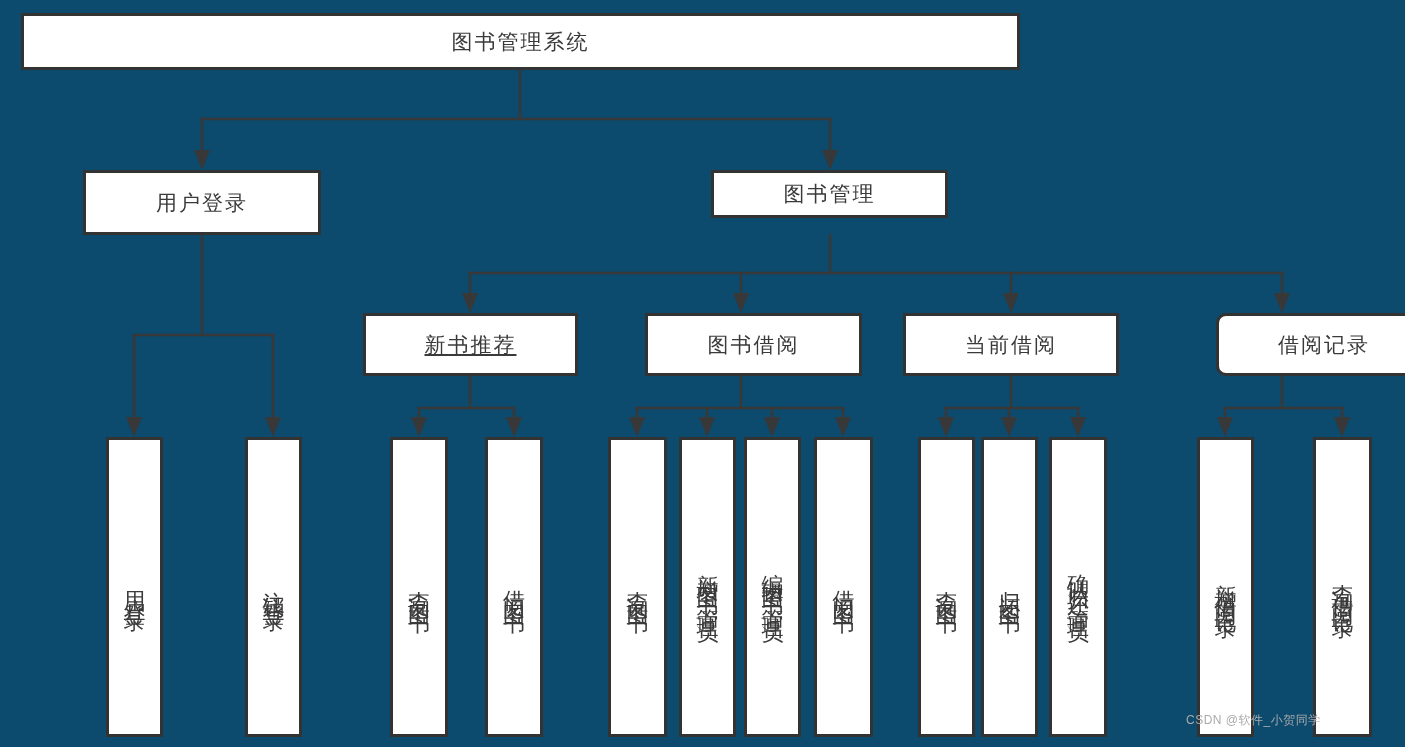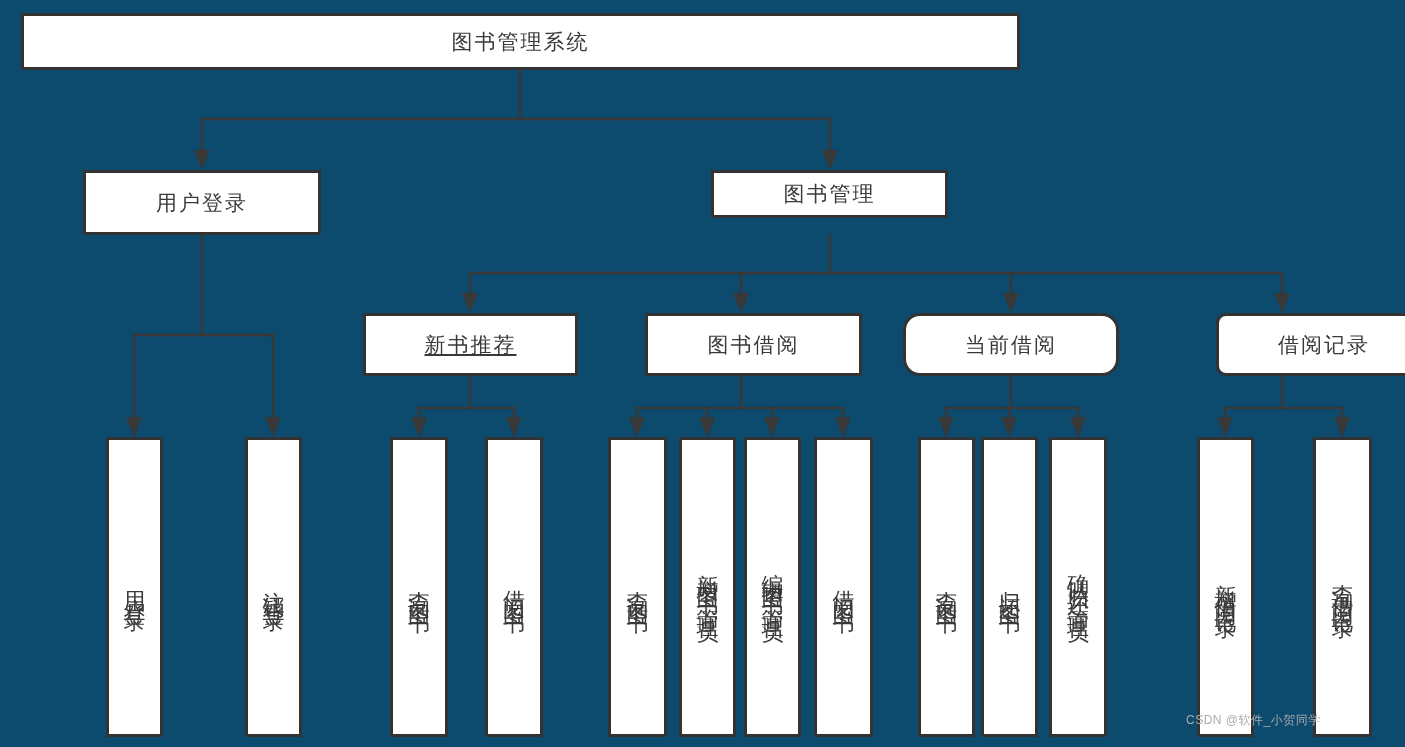--- a/index.html
+++ b/index.html
@@ -149,21 +149,21 @@
   <div class="node hlabel" style="left:711px; top:170px; width:237px; height:48px;">
     <span>图书管理</span>
   </div>
 
   <div class="node hlabel" style="left:363px; top:313px; width:215px; height:63px;text-decoration:underline;">
     <span>新书推荐</span>
   </div>
   <div class="node hlabel" style="left:633px; top:313px; width:217px; height:63px;margin-left:12px;">
     <span>图书借阅</span>
   </div>
-  <div class="node hlabel" style="left:903px; top:313px; width:216px; height:63px;border-radius:17px;">
+  <div class="node hlabel" style="left:903px; top:313px; width:216px; height:63px;">
     <span>当前借阅</span>
   </div>
   <div class="node hlabel" style="left:1216px; top:313px; width:216px; height:63px;border-radius:10px;">
     <span>借阅记录</span>
   </div>
 
   <div class="node leaf" style="left:106px; top:437px; width:57px; height:300px;">
     <span>用户登录</span>
   </div>
   <div class="node leaf" style="left:245px; top:437px; width:57px; height:300px;">

